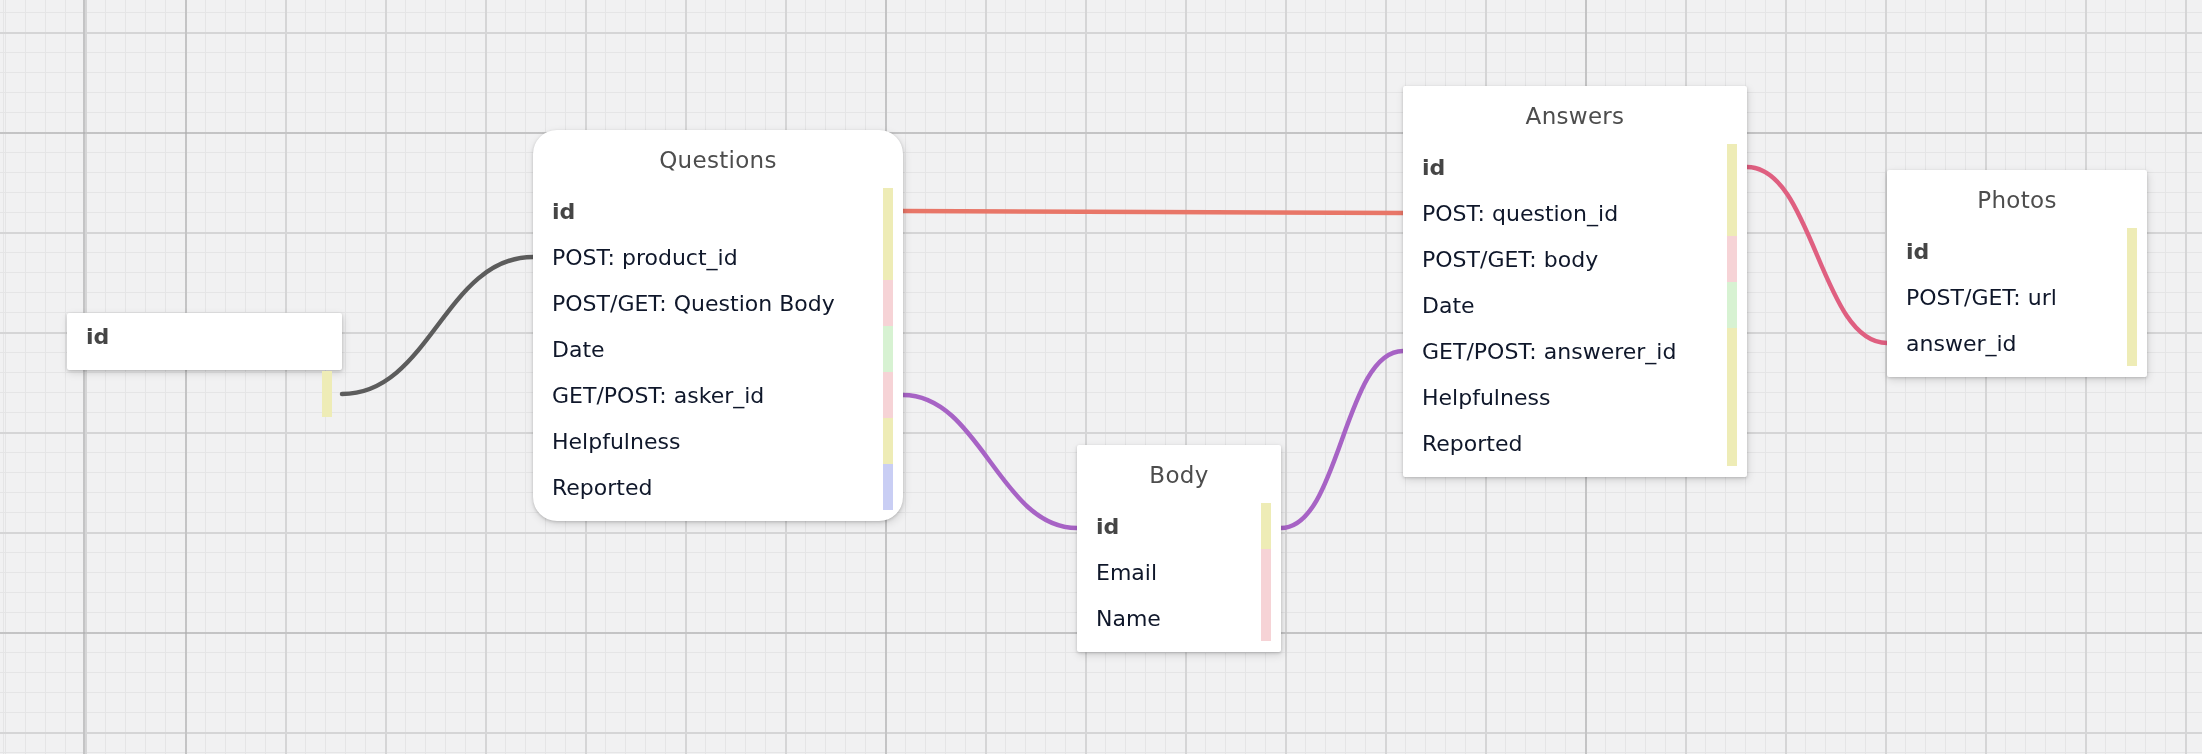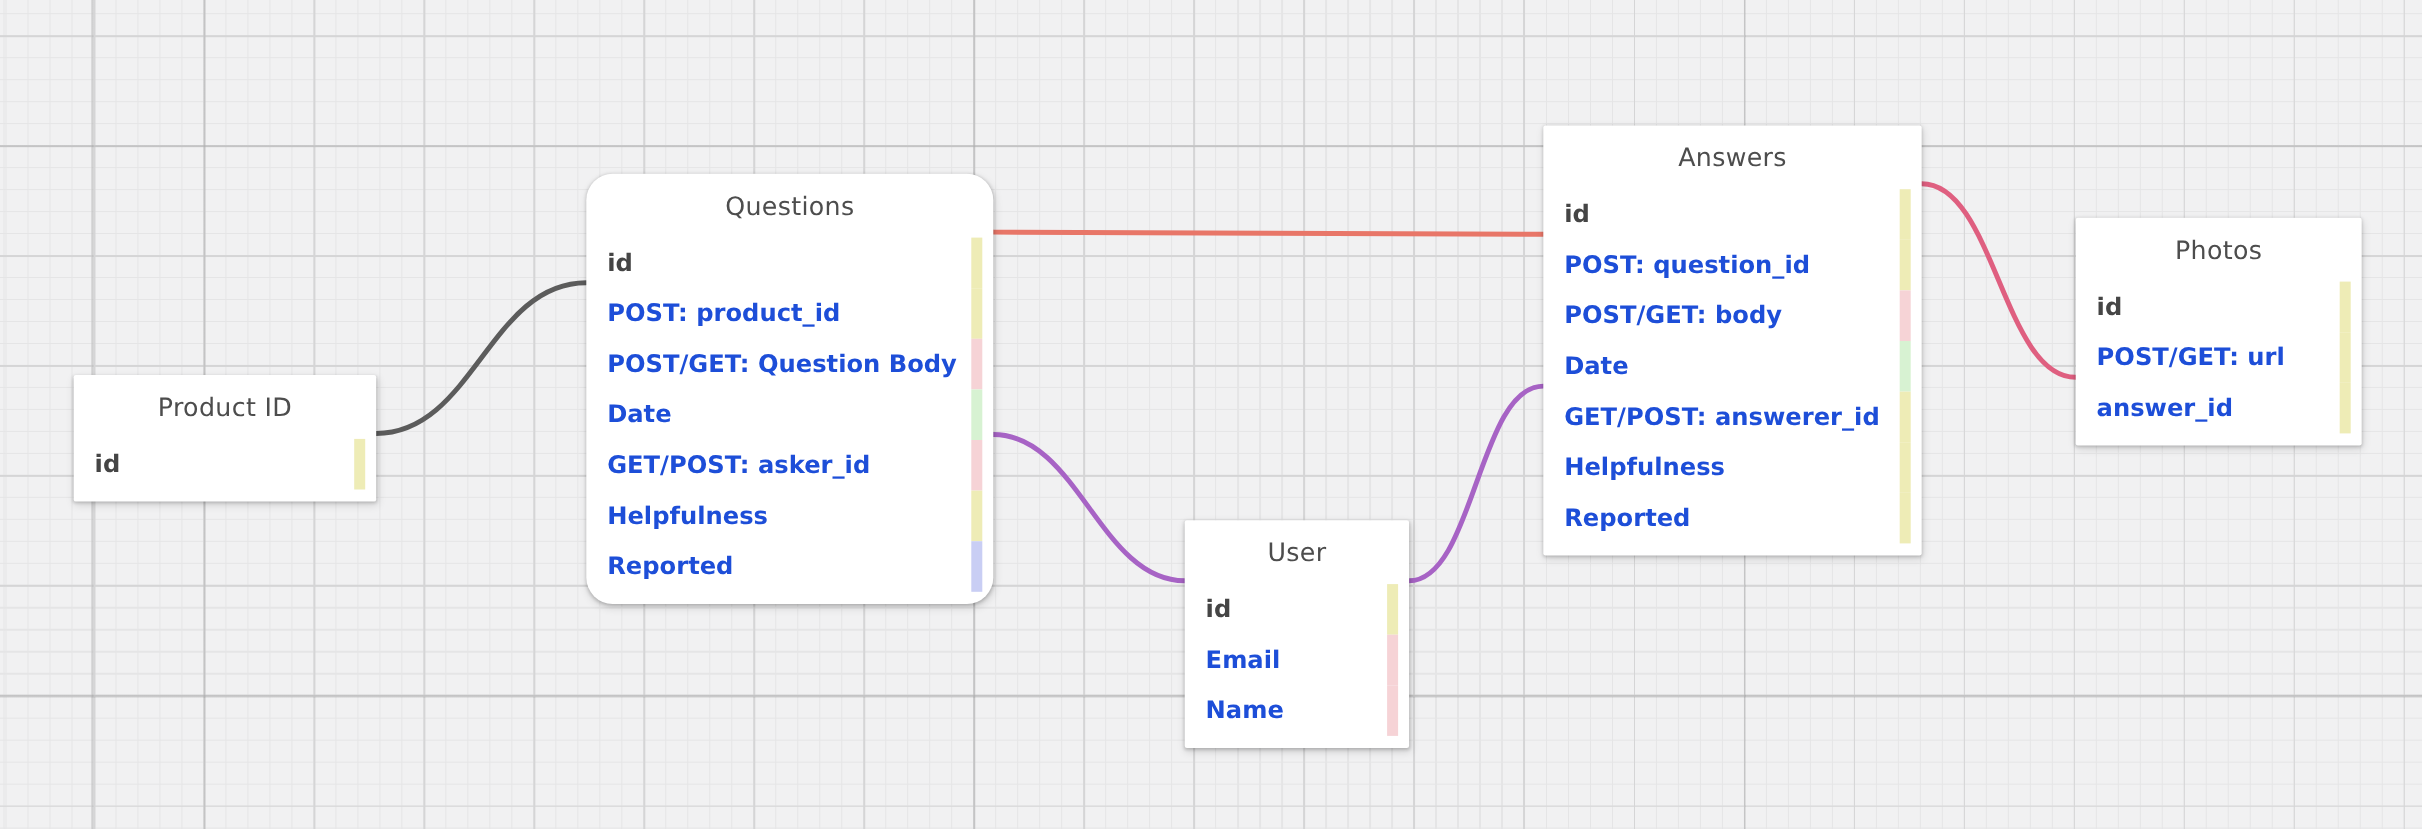--- a/index.html
+++ b/index.html
@@ -35,21 +35,20 @@
     fill: none;
     stroke-width: 4.5;
     stroke-linecap: round;
   }
   .table-card {
     position: absolute;
     background: #ffffff;
     border-radius: 2px;
     box-shadow: 0 1px 3px rgba(0,0,0,0.18), 1px 3px 8px rgba(0,0,0,0.13);
     box-sizing: border-box;
-    margin-top: 28px;
   }
   .table-title {
     box-sizing: border-box;
     height: 58px;
     padding-top: 17px;
     text-align: center;
     font-size: 23px;
     color: #4d4d4d;
     letter-spacing: 0.3px;
     white-space: nowrap;
@@ -58,23 +57,22 @@
   .field-row {
     height: 46px;
     display: flex;
     align-items: center;
     padding-left: 19px;
     padding-right: 35px;
     box-sizing: border-box;
   }
   .field-label {
     font-size: 22px;
-    color: #1d4ed8;
+    color: #0f172a;
     white-space: nowrap;
-    font-weight: bold;
   }
   .field-label.pk { font-weight: bold; color: #454545; }
   .chip-column {
     position: absolute;
     top: 58px;
     right: 10px;
     width: 10px;
   }
   .chip-segment { width: 10px; height: 46px; }
   .card-bottom-pad { height: 11px; }
@@ -85,21 +83,20 @@
 <div id="viewport">
   <svg id="edge-layer" viewBox="0 0 2202 754" xmlns="http://www.w3.org/2000/svg">
       <path d="M 342 394 C 430 394 445 257 533 257" stroke="#5c5c5c"></path>
       <path d="M 903 211 C 1070 212 1236 212 1403 213" stroke="#e87668"></path>
       <path d="M 903 395 C 980 395 1000 528 1077 528" stroke="#a763c5"></path>
       <path d="M 1281 528 C 1340 528 1344 351 1403 351" stroke="#a763c5"></path>
       <path d="M 1747 167 C 1813 167 1821 343 1887 343" stroke="#df5f80"></path>
     </svg>
   <div id="cards-layer">
       <div class="table-card" style="left: 67px; top: 313px; width: 275px;">
-    <div class="table-title">Product ID</div>
     <div class="table-fields">
           <div class="field-row">
     <span class="field-label pk">id</span>
   </div>
         </div>
     <div class="chip-column">
           <div class="chip-segment" style="background: rgb(238, 236, 182);"></div>
         </div>
     <div class="card-bottom-pad"></div>
   </div>
@@ -133,21 +130,21 @@
           <div class="chip-segment" style="background: rgb(238, 236, 182);"></div>
           <div class="chip-segment" style="background: rgb(246, 211, 214);"></div>
           <div class="chip-segment" style="background: rgb(215, 242, 210);"></div>
           <div class="chip-segment" style="background: rgb(246, 211, 214);"></div>
           <div class="chip-segment" style="background: rgb(238, 236, 182);"></div>
           <div class="chip-segment" style="background: rgb(201, 206, 244);"></div>
         </div>
     <div class="card-bottom-pad"></div>
   </div>
       <div class="table-card" style="left: 1077px; top: 445px; width: 204px;">
-    <div class="table-title">User</div>
+    <div class="table-title">Body</div>
     <div class="table-fields">
           <div class="field-row">
     <span class="field-label pk">id</span>
   </div>
           <div class="field-row">
     <span class="field-label">Email</span>
   </div>
           <div class="field-row">
     <span class="field-label">Name</span>
   </div>

